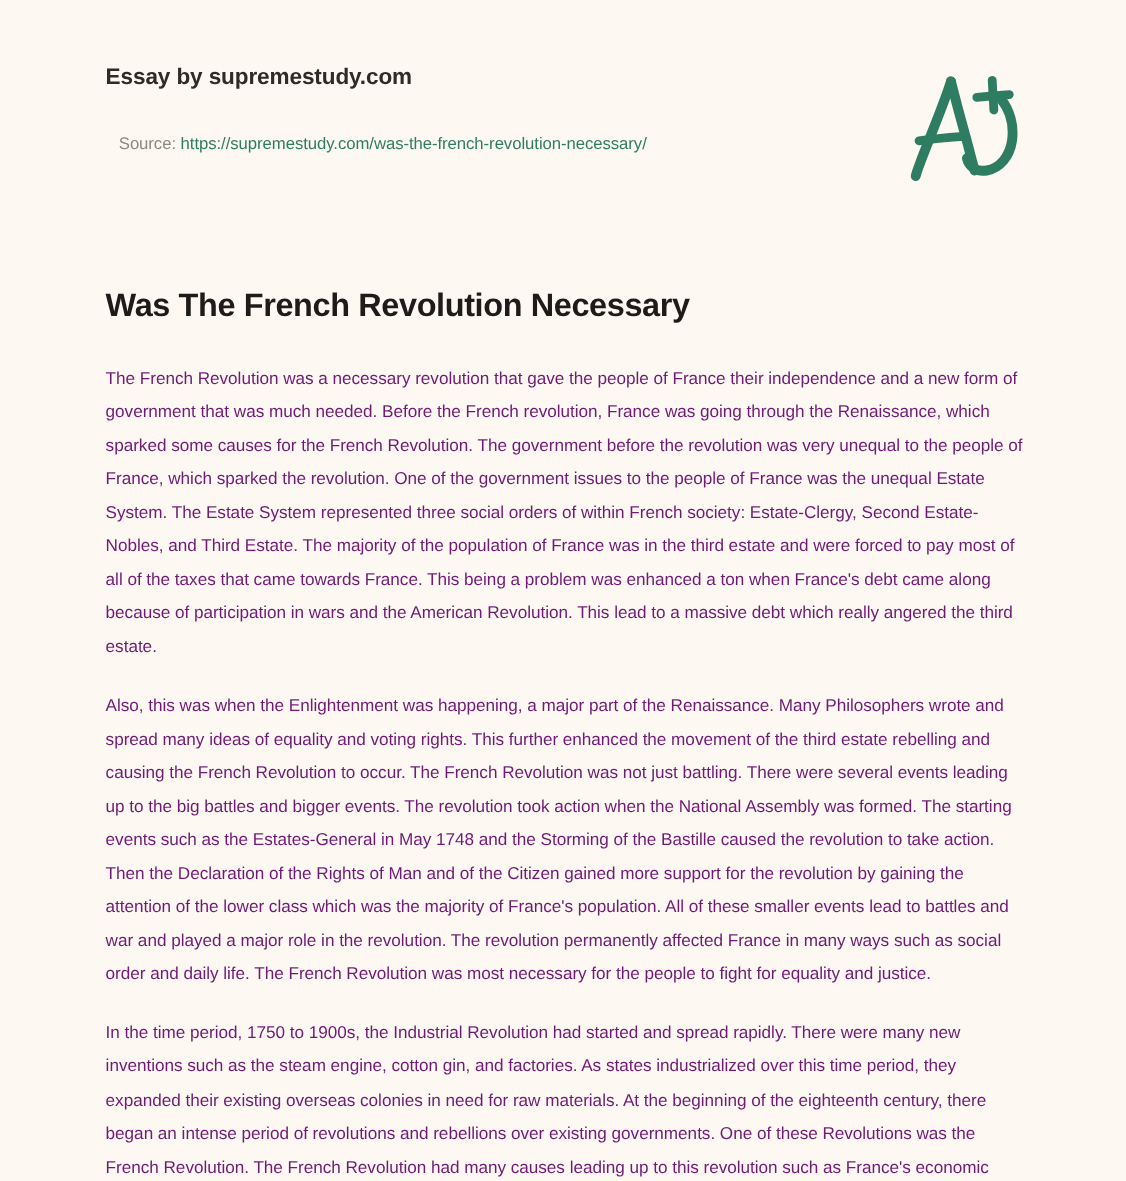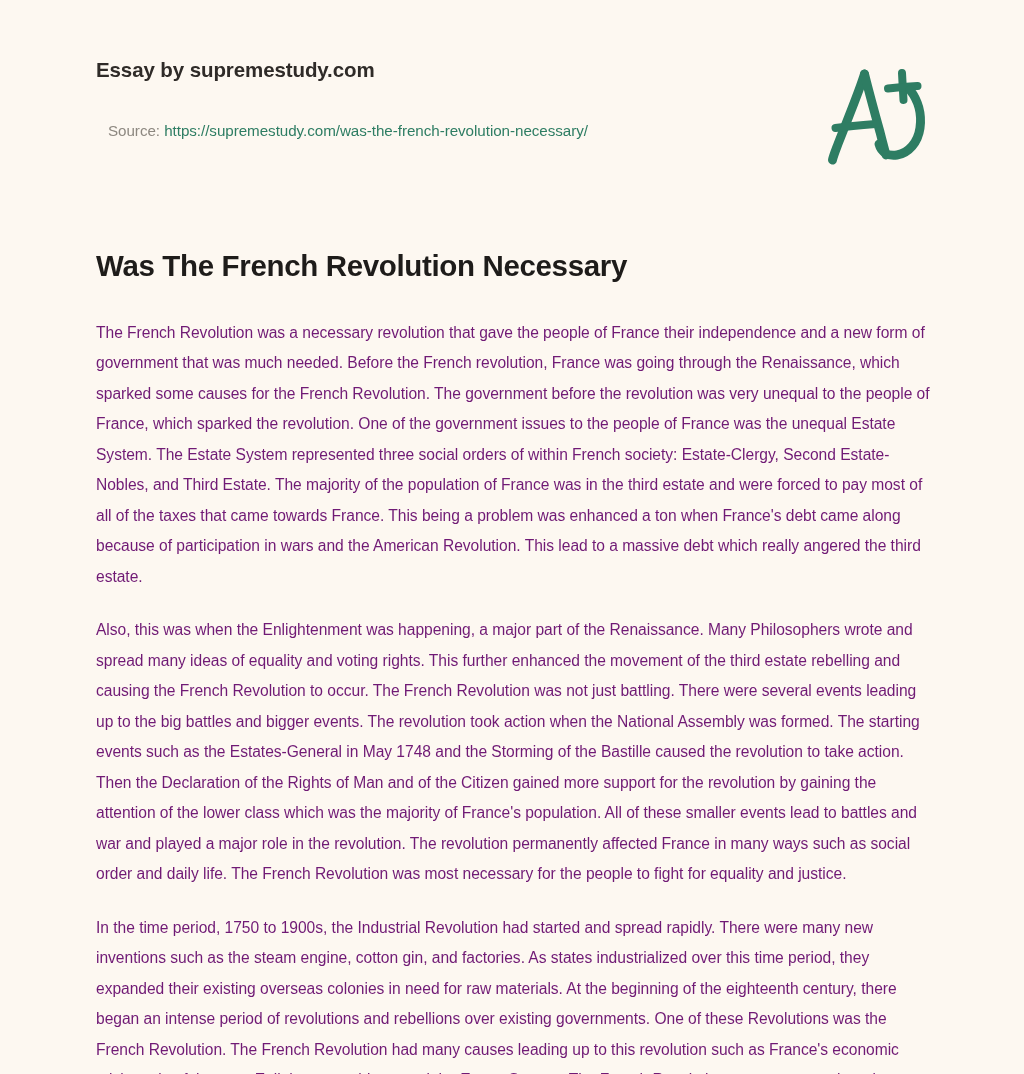--- a/index.html
+++ b/index.html
@@ -73,21 +73,21 @@
 
   
   .article {
     position: absolute;
     left: 96px;
     top: 248px;
     width: 840px;
   }
 
   .article-title {
-    margin: 0 0 34px 0;
+    margin: 12px 0 34px 0;
     font-size: 29.5px;
     line-height: 1.22;
     font-weight: 700;
     color: #1e1c1a;
     letter-spacing: -0.35px;
   }
 
   .article-body p {
     margin: 0 0 23px 0;
     font-size: 15.6px;

